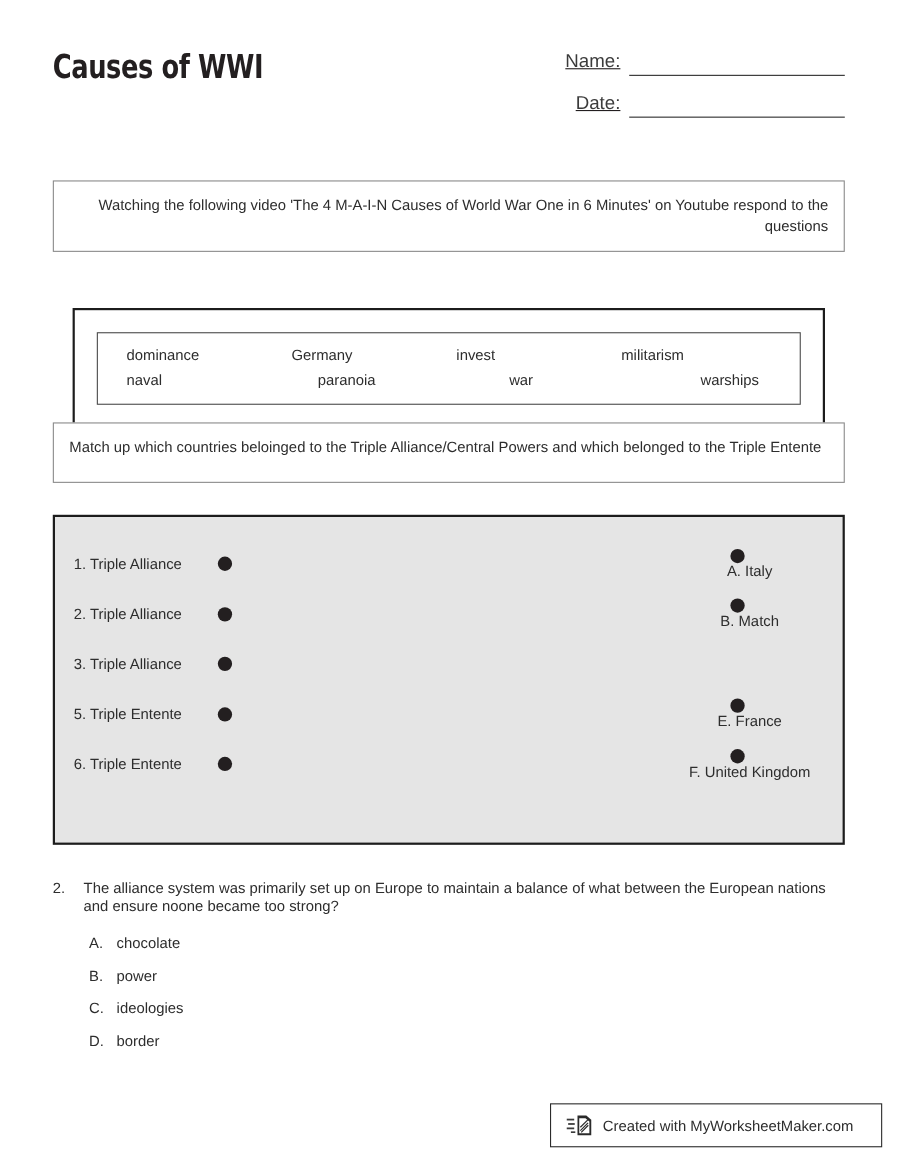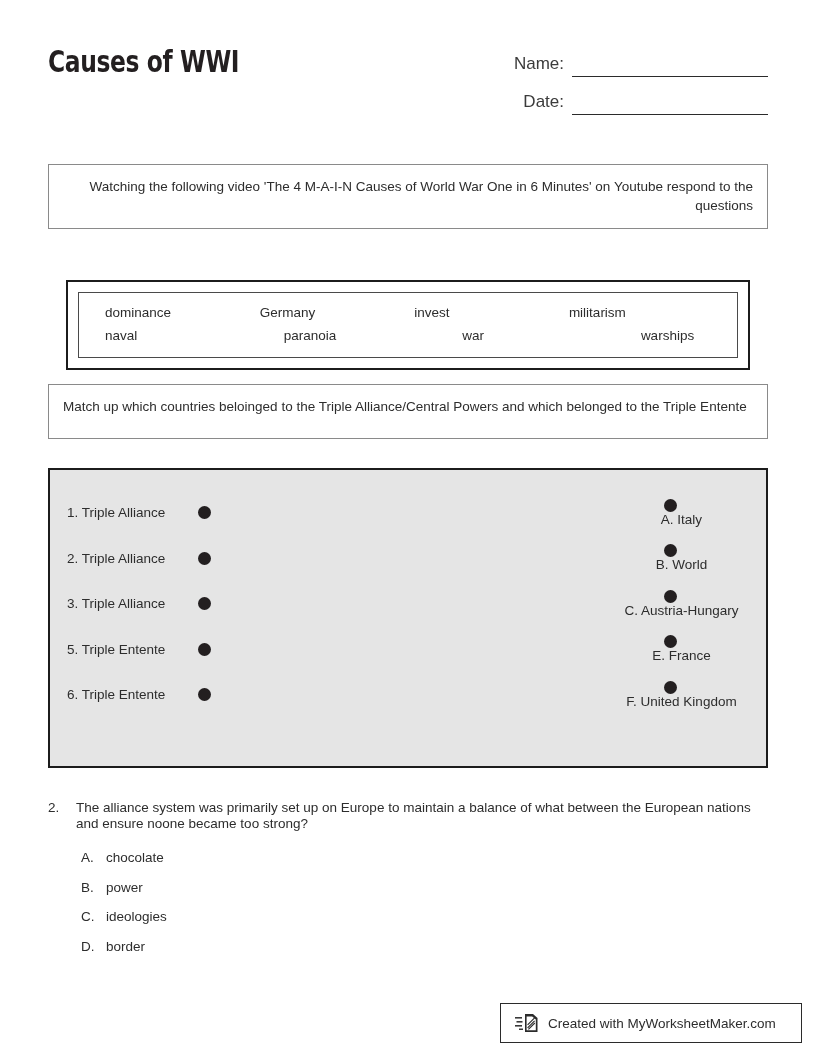--- a/index.html
+++ b/index.html
@@ -44,23 +44,24 @@
     white-space: nowrap;
   }
   .namedate {
     position: absolute;
     right: 0;
     top: 2px;
     width: 330px;
   }
   .nd-row {
     display: flex;
-    align-items: center;
+    align-items: flex-start;
     justify-content: flex-end;
     height: 38px;
+    text-decoration: underline;
   }
   .nd-label {
     font-size: 17px;
     color: #3b3b3b;
     padding-right: 8px;
     padding-bottom: 3px;
     white-space: nowrap;
   }
   .nd-line {
     width: 196px;
@@ -88,21 +89,21 @@
 
   
   .wordbank-outer {
     position: absolute;
     left: 66px;
     right: 66px;
     top: 280px;
     border: 2px solid #1c1c1c;
     background: #ffffff;
     box-sizing: border-box;
-    padding: 10px;
+    padding: 20px;
   }
   .wordbank-inner {
     border: 1px solid #4a4a4a;
     box-sizing: border-box;
     padding: 12px 0 14px 0;
   }
   .wordbank-row {
     display: flex;
     width: 100%;
   }
@@ -294,32 +295,28 @@
       </div>
     </div>
 
     <div class="match-row">
       <div class="match-left">
         <span class="match-label">2. Triple Alliance</span>
         <span class="dot"></span>
       </div>
       <div class="match-right">
         <span class="dot"></span>
-        <span class="match-label">B. World</span>
+        <span class="match-label">B. Match</span>
       </div>
     </div>
 
     <div class="match-row">
       <div class="match-left">
         <span class="match-label">3. Triple Alliance</span>
         <span class="dot"></span>
-      </div>
-      <div class="match-right">
-        <span class="dot"></span>
-        <span class="match-label">C. Austria-Hungary</span>
       </div>
     </div>
 
 
     <div class="match-row">
       <div class="match-left">
         <span class="match-label">5. Triple Entente</span>
         <span class="dot"></span>
       </div>
       <div class="match-right">

